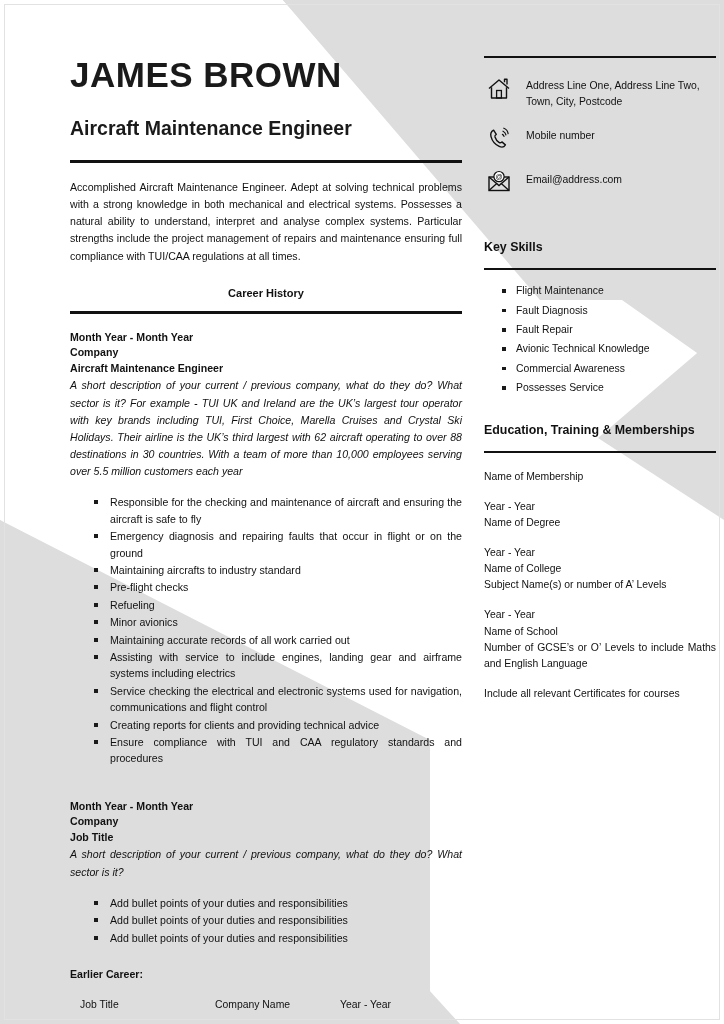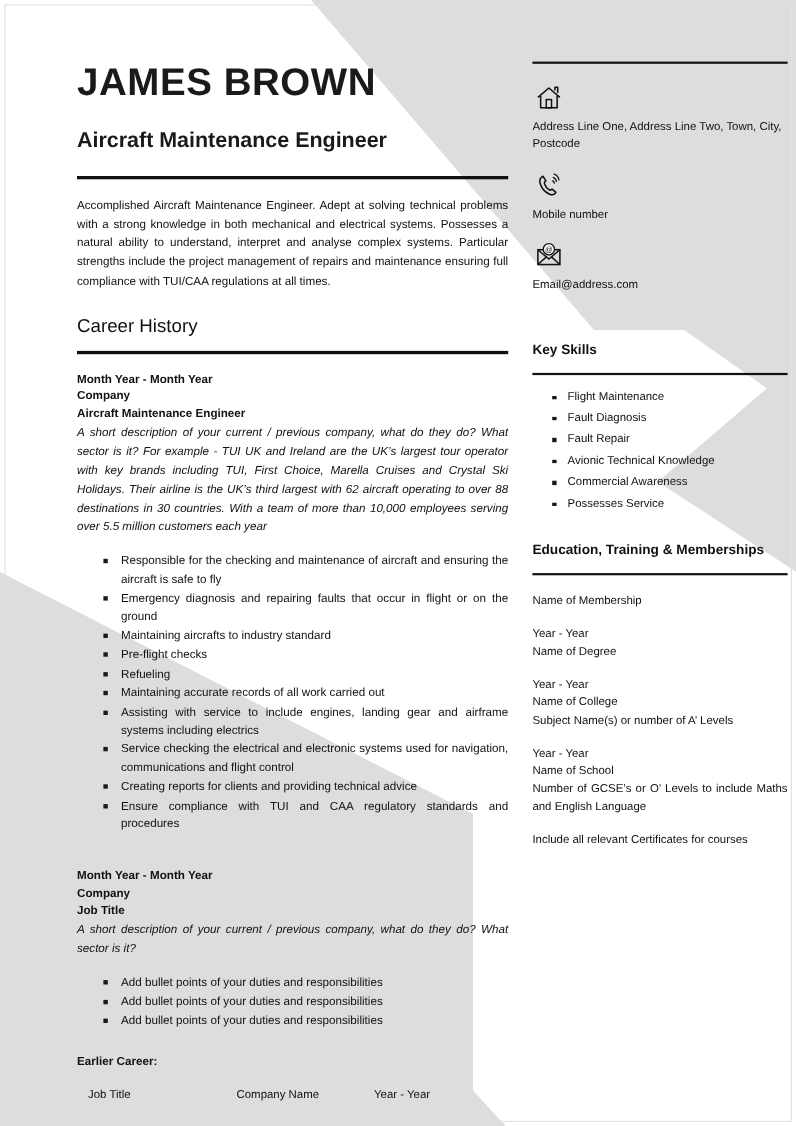--- a/index.html
+++ b/index.html
@@ -82,24 +82,25 @@
     width: 100%;
   }
   .summary {
     font-size: 10.6px;
     line-height: 1.62;
     color: #111111;
     text-align: justify;
     margin: 0 0 22px 0;
   }
   .section-head {
-    font-size: 17px;
-    font-weight: normal;
+    font-size: 11px;
+    font-weight: bold;
     color: #111111;
     margin: 0 0 12px 0;
+    text-align: center;
   }
 
   .job-block { margin-bottom: 4px; }
   .job-dates, .job-company, .job-role {
     font-size: 10.6px;
     font-weight: bold;
     color: #111111;
     line-height: 1.47;
   }
   .job-desc {
@@ -162,21 +163,20 @@
     border: 0;
     border-top: 2.5px solid #111111;
     margin: 0 0 16px 0;
     width: 100%;
   }
 
   .contact-row {
     display: flex;
     align-items: flex-start;
     margin-bottom: 14px;
-    flex-direction: column;
   }
   .contact-icon {
     width: 30px;
     min-width: 30px;
     height: 30px;
     margin-right: 12px;
     display: flex;
     align-items: center;
     justify-content: center;
   }
@@ -270,20 +270,21 @@
       <div class="job-dates">Month Year - Month Year</div>
       <div class="job-company">Company</div>
       <div class="job-role">Aircraft Maintenance Engineer</div>
       <p class="job-desc">A short description of your current / previous company, what do they do? What sector is it? For example - TUI UK and Ireland are the UK’s largest tour operator with key brands including TUI, First Choice, Marella Cruises and Crystal Ski Holidays. Their airline is the UK’s third largest with 62 aircraft operating to over 88 destinations in 30 countries. With a team of more than 10,000 employees serving over 5.5 million customers each year</p>
       <ul class="duties">
         <li>Responsible for the checking and maintenance of aircraft and ensuring the aircraft is safe to fly</li>
         <li>Emergency diagnosis and repairing faults that occur in flight or on the ground</li>
         <li>Maintaining aircrafts to industry standard</li>
         <li>Pre-flight checks</li>
         <li>Refueling</li>
+        <li>Minor avionics</li>
         <li>Maintaining accurate records of all work carried out</li>
         <li>Assisting with service to include engines, landing gear and airframe systems including electrics</li>
         <li>Service checking the electrical and electronic systems used for navigation, communications and flight control</li>
         <li>Creating reports for clients and providing technical advice</li>
         <li>Ensure compliance with TUI and CAA regulatory standards and procedures</li>
       </ul>
     </div>
 
     <div class="sp-28"></div>
 

